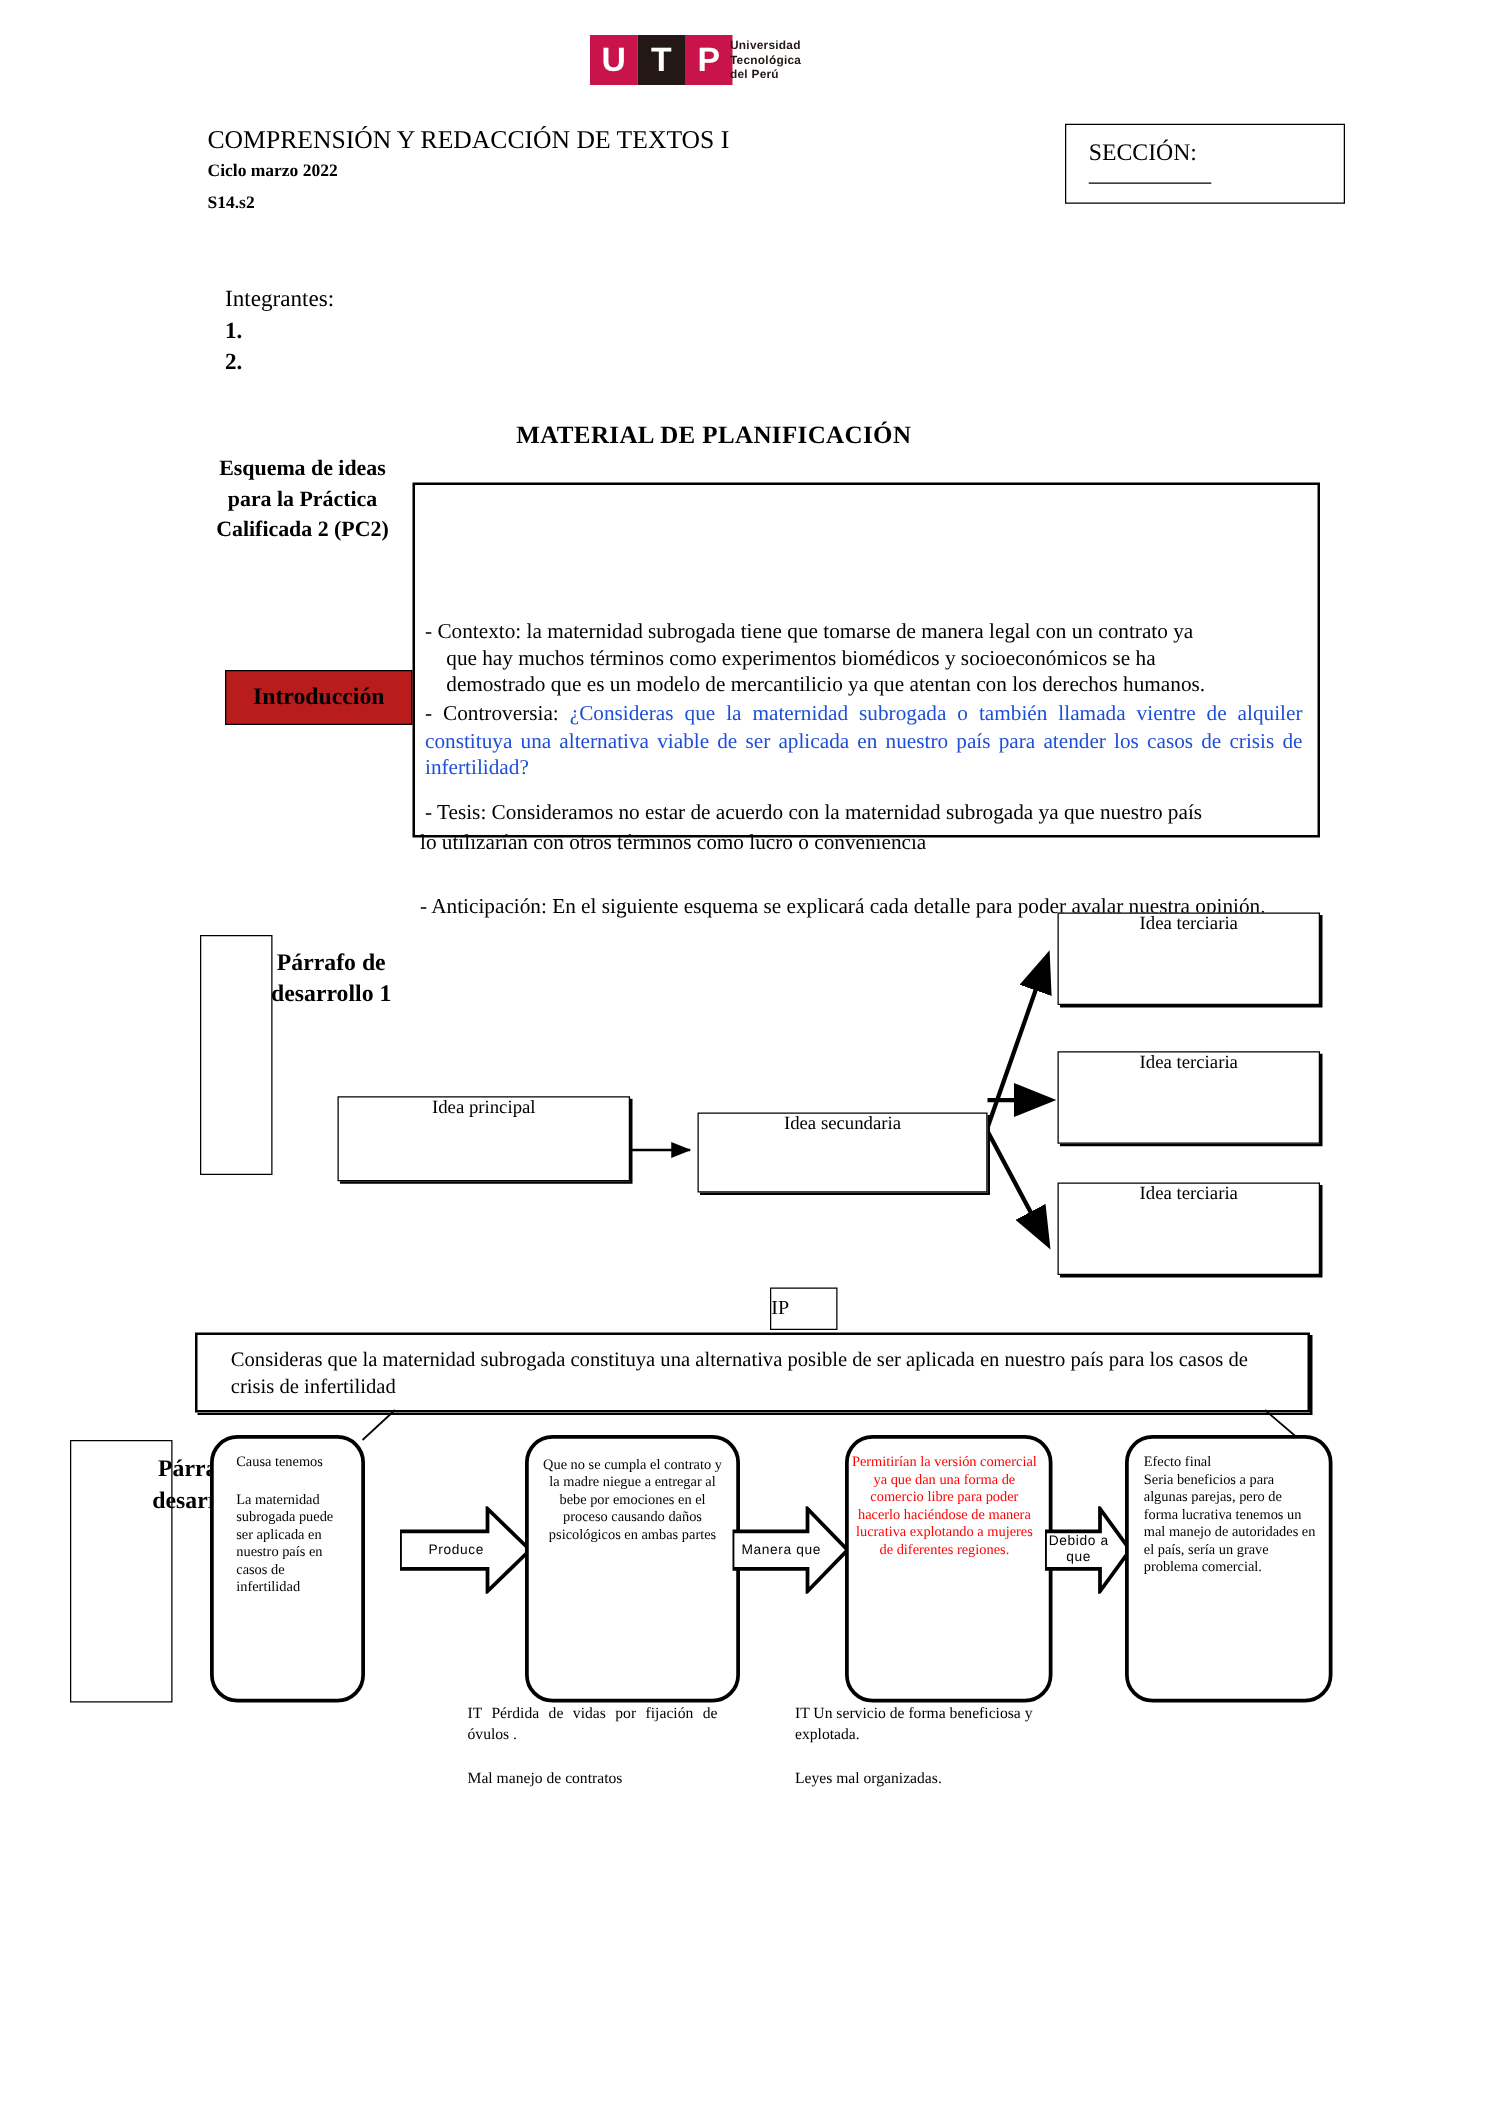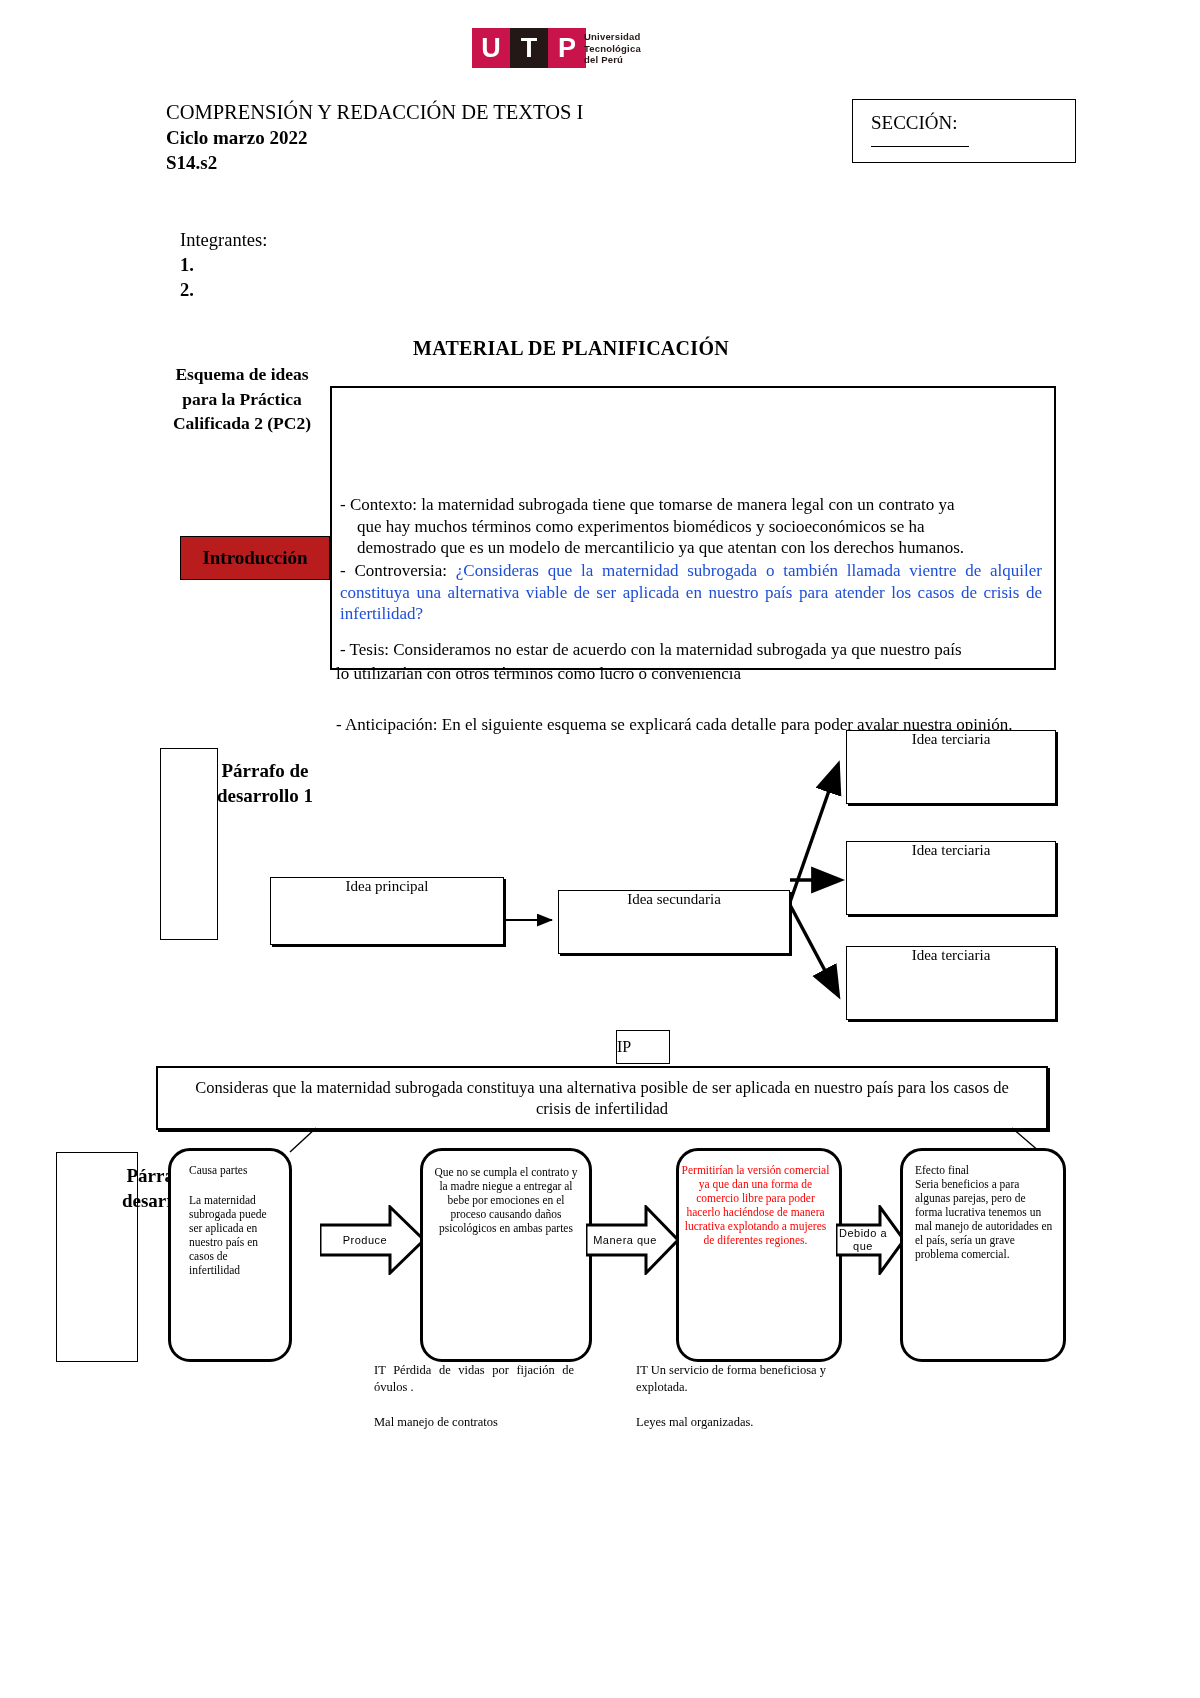--- a/index.html
+++ b/index.html
@@ -13,21 +13,21 @@
   #logo .blocks{position:absolute;left:0;top:0;display:flex;height:40px;}
   #logo .blk{width:38px;height:40px;display:flex;align-items:center;justify-content:center;
              color:#fff;font-family:"Liberation Sans",sans-serif;font-weight:bold;font-size:27px;}
   #logo .blk.red{background:#c8134b;}
   #logo .blk.black{background:#231815;}
   #logo .logotext{position:absolute;left:112px;top:3px;font-family:"Liberation Sans",sans-serif;
                   font-size:9.5px;line-height:11.5px;font-weight:bold;color:#231815;letter-spacing:.2px;}
   
   #course-header{left:166px;top:100px;width:620px;font-size:20.5px;line-height:25px;}
   #course-header .l1{font-family:"Liberation Serif",serif;}
-  #course-header .l2,#course-header .l3{font-weight:bold;font-size:19px;}
+  #course-header .l2,#course-header .l3{font-weight:bold;font-size:14px;}
   #seccion-box{left:852px;top:99px;width:222px;height:62px;border:1.4px solid #000;}
   #seccion-box .lbl{position:absolute;left:18px;top:12px;font-size:19px;}
   #seccion-box .blank{position:absolute;left:18px;top:46px;width:98px;border-bottom:1.4px solid #000;}
   
   #integrantes{left:180px;top:228px;font-size:18.5px;line-height:25px;}
   #integrantes .num{font-weight:bold;}
   
   #material-title{left:413px;top:337px;font-size:20px;font-weight:bold;letter-spacing:.3px;}
   
   #esquema-label{left:172px;top:362px;width:140px;text-align:center;font-size:17.5px;
@@ -54,21 +54,21 @@
   #idea-principal span{padding-top:-2px;}
   #idea-secundaria{left:558px;top:890px;width:230px;height:62px;}
   #idea-terciaria-1{left:846px;top:730px;width:208px;height:72px;}
   #idea-terciaria-2{left:846px;top:841px;width:208px;height:72px;}
   #idea-terciaria-3{left:846px;top:946px;width:208px;height:72px;}
   .fbox .inner{width:100%;text-align:center;}
   #ip-box{left:616px;top:1030px;width:52px;height:32px;border:1.4px solid #000;
           display:flex;align-items:center;font-size:16px;}
   #banner-box{left:156px;top:1066px;width:888px;height:60px;border:2px solid #000;
               box-shadow:2px 2px 0 #000;display:flex;align-items:center;justify-content:center;}
-  #banner-box .inner{width:94%;text-align:center;font-size:16.5px;line-height:21px;}
+  #banner-box .inner{width:94%;font-size:16.5px;line-height:21px;}
   
   #dev2-box{left:56px;top:1152px;width:80px;height:208px;border:1.6px solid #000;}
   #dev2-label{left:95px;top:1163px;width:150px;text-align:center;font-size:19px;font-weight:bold;line-height:25px;}
   .rbox{position:absolute;border:3px solid #000;border-radius:22px;background:#fff;
         font-size:11.5px;line-height:14px;}
   .rbox .title{font-weight:normal;}
   #cause-box{left:168px;top:1148px;width:118px;height:208px;}
   #cause-box .body{padding:12px 8px 0 18px;text-align:left;}
   #box2{left:420px;top:1148px;width:166px;height:208px;}
   #box2 .body{padding:14px 10px 0 10px;text-align:center;}
@@ -199,21 +199,21 @@
 </div>
 <div class="abs" id="banner-box">
   <span class="inner">Consideras que la maternidad subrogada constituya una alternativa posible de ser aplicada en nuestro país para los casos de crisis de infertilidad</span>
 </div>
 
 <div class="abs" id="dev2-box"></div>
 <div class="abs" id="dev2-label">Párrafo de desarrollo 2</div>
 
 <div class="rbox" id="cause-box">
   <div class="body">
-    <div class="title">Causa partes</div>
+    <div class="title">Causa tenemos</div>
     <div style="margin-top:16px;">La maternidad subrogada puede ser aplicada en nuestro país en casos de infertilidad</div>
   </div>
 </div>
 
 <div class="chev" id="chev1">
   <svg viewBox="0 0 104 70" width="104" height="70">
     <path d="M0,20 L70,20 L70,2 L104,35 L70,68 L70,50 L0,50 Z" fill="#fff" stroke="#000" stroke-width="3"></path>
   </svg>
   <span class="cap">Produce</span>
 </div>

